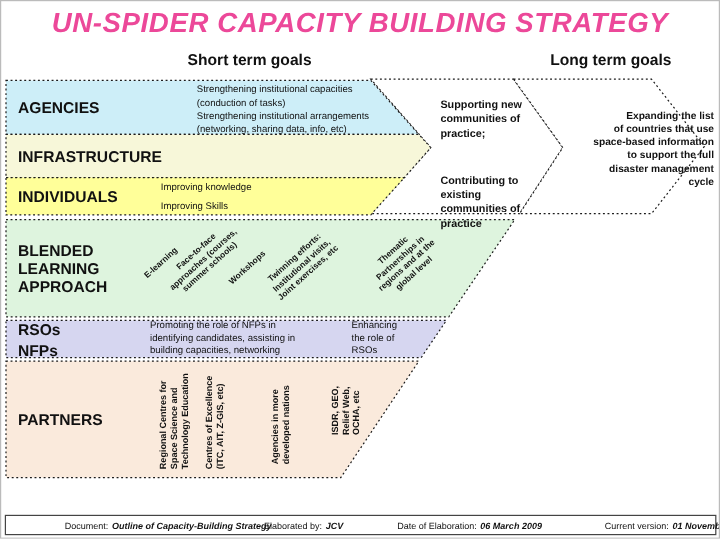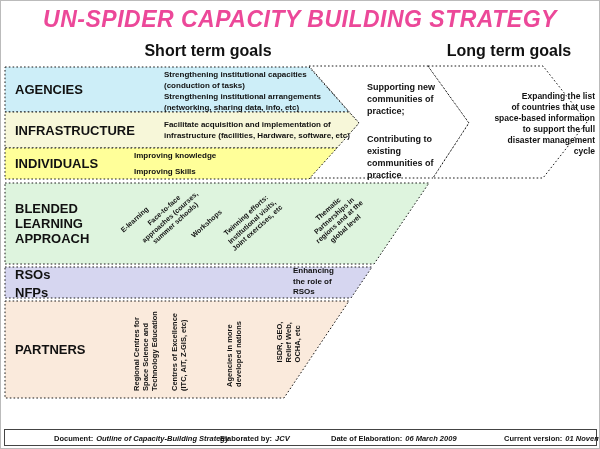--- a/index.html
+++ b/index.html
@@ -9,43 +9,43 @@
     border:1px solid #bbb;box-sizing:border-box;color:#111;
   }
   .abs{position:absolute;}
   .title{
     left:0;top:5px;width:100%;text-align:center;
     font-size:23px;font-weight:bold;font-style:italic;color:#ec4899;
     letter-spacing:.5px;white-space:nowrap;
   }
   .colhead{
     top:41px;transform:translateX(-50%);
-    font-size:16px;font-weight:bold;white-space:nowrap;
+    font-size:13px;font-weight:bold;white-space:nowrap;
   }
   svg.shapes{position:absolute;left:0;top:0;width:600px;height:449px;}
   .rowlabel{font-size:13px;font-weight:bold;white-space:pre-line;line-height:15px;}
-  .small{font-size:8px;font-weight:bold;line-height:10.5px;white-space:pre-line;}
+  .small{font-size:8px;font-weight:normal;line-height:10.5px;white-space:pre-line;}
   .goal{font-size:9px;font-weight:bold;line-height:12px;white-space:pre-line;}
   .rot{
     transform:translate(-50%,-50%) rotate(-42deg);
     font-size:7px;font-weight:bold;line-height:8.5px;
     white-space:pre-line;text-align:center;
   }
   .vert{
     transform:translate(-50%,-50%) rotate(-90deg);
     font-size:7.5px;font-weight:bold;line-height:9px;
     white-space:pre-line;text-align:left;
   }
   .footer{
     left:3px;top:428px;width:593px;height:17px;border:1px solid #444;
     box-sizing:border-box;display:flex;align-items:center;font-size:7.5px;
     background:#fff;
   }
   .fpair{position:absolute;white-space:nowrap;top:4px;}
-  .flabel{font-weight:bold;padding-left:44px;}
+  .flabel{font-weight:normal;padding-left:44px;}
   .fvalue{font-weight:bold;font-style:italic;margin-left:3px;}
 </style>
 </head>
 <body>
 
 <div class="stage">
 
   <div class="abs title">UN-SPIDER CAPACITY BUILDING STRATEGY</div>
 
   <div class="abs colhead" style="left:207px;">Short term goals</div>
@@ -74,57 +74,58 @@
 LEARNING
 APPROACH</div>
   <div class="abs rowlabel" style="left:14px;top:266px;">RSOs</div>
   <div class="abs rowlabel" style="left:14px;top:284px;">NFPs</div>
   <div class="abs rowlabel" style="left:14px;top:341px;text-align:right;">PARTNERS</div>
 
   <div class="abs small" style="left:163px;top:69px;width:190px;">Strengthening institutional capacities
 (conduction of tasks)</div>
   <div class="abs small" style="left:163px;top:91px;width:200px;">Strengthening institutional arrangements
 (networking, sharing data, info, etc)</div>
-  <div class="abs small" style="left:163px;top:119px;width:205px;">Facilitate acquisition and implementation of
-infrastructure (facilities, Hardware, software, etc)</div>
   <div class="abs small" style="left:133px;top:150px;">Improving knowledge</div>
   <div class="abs small" style="left:133px;top:166px;text-align:right;">Improving Skills</div>
 
   <div class="abs rot" style="left:134px;top:219px;">E-learning</div>
   <div class="abs rot" style="left:169px;top:216px;">Face-to-face
 approaches (courses,
 summer schools)</div>
   <div class="abs rot" style="left:206px;top:223px;">Workshops</div>
   <div class="abs rot" style="left:251px;top:221px;">Twinning efforts:
 Institutional visits,
 Joint exercises, etc</div>
   <div class="abs rot" style="left:336px;top:218px;">Thematic
 Partnerships in
 regions and at the
 global level</div>
 
+  <div class="abs small" style="left:124px;top:265px;width:170px;">Promoting the role of NFPs in
+identifying candidates, assisting in
+building capacities, networking</div>
   <div class="abs small" style="left:292px;top:265px;width:80px;">Enhancing
 the role of
 RSOs</div>
 
   <div class="abs vert" style="left:144px;top:350px;">Regional Centres for
 Space Science and
 Technology Education</div>
   <div class="abs vert" style="left:178px;top:351px;">Centres of Excellence
 (ITC, AIT, Z-GIS, etc)</div>
   <div class="abs vert" style="left:233px;top:353px;">Agencies in more
 developed nations</div>
   <div class="abs vert" style="left:287px;top:341px;">ISDR,  GEO,
 Relief Web,
 OCHA, etc</div>
 
   <div class="abs goal" style="left:366px;top:80px;width:85px;">Supporting new
 communities of
 practice;</div>
-  <div class="abs goal" style="left:366px;top:132px;width:85px;">Contributing to
+  <div class="abs goal" style="left:366px;top:143px;width:85px;">Contributing to
 existing
 communities of
 practice</div>
 
   <div class="abs goal" style="left:474px;top:90px;width:120px;font-size:8.5px;line-height:11px;text-align:right;">Expanding the list
 of countries that use
 space-based information
 to support the full
 disaster management
 cycle</div>

